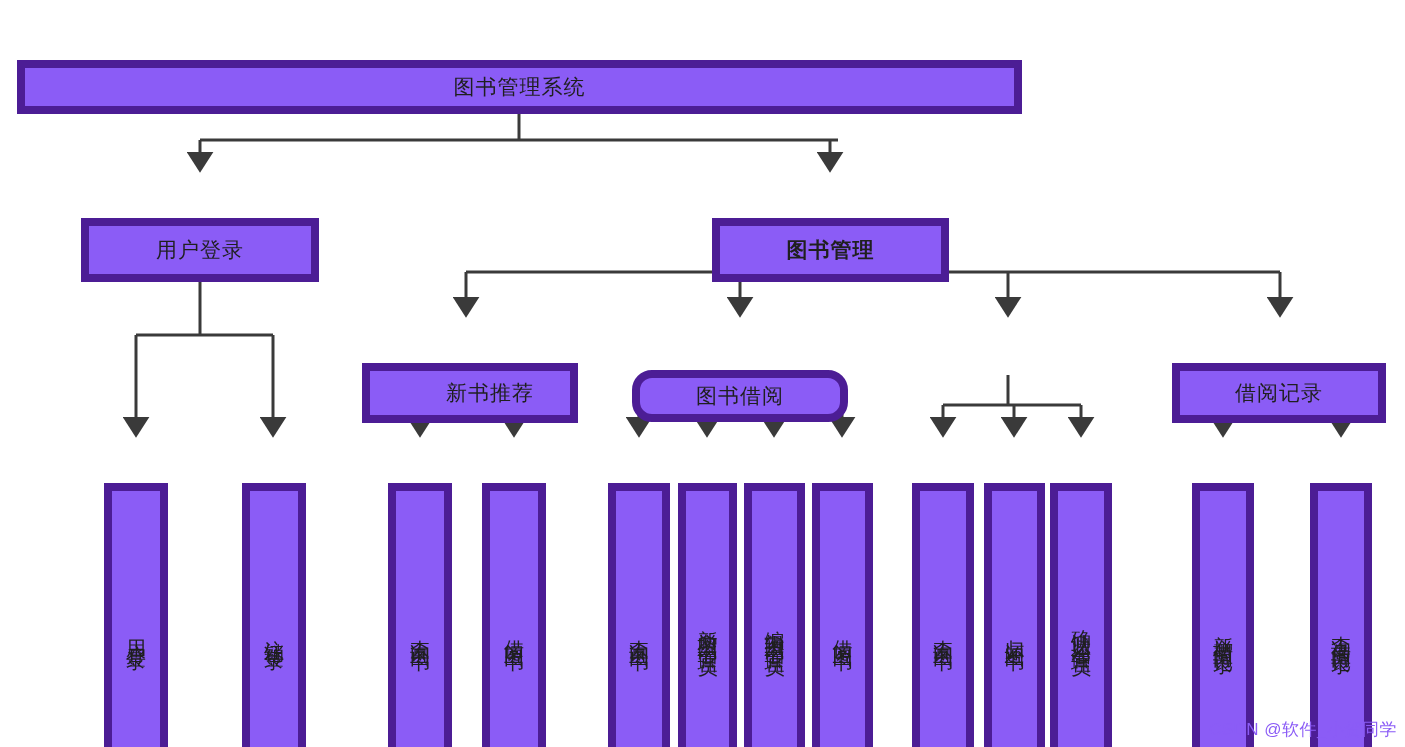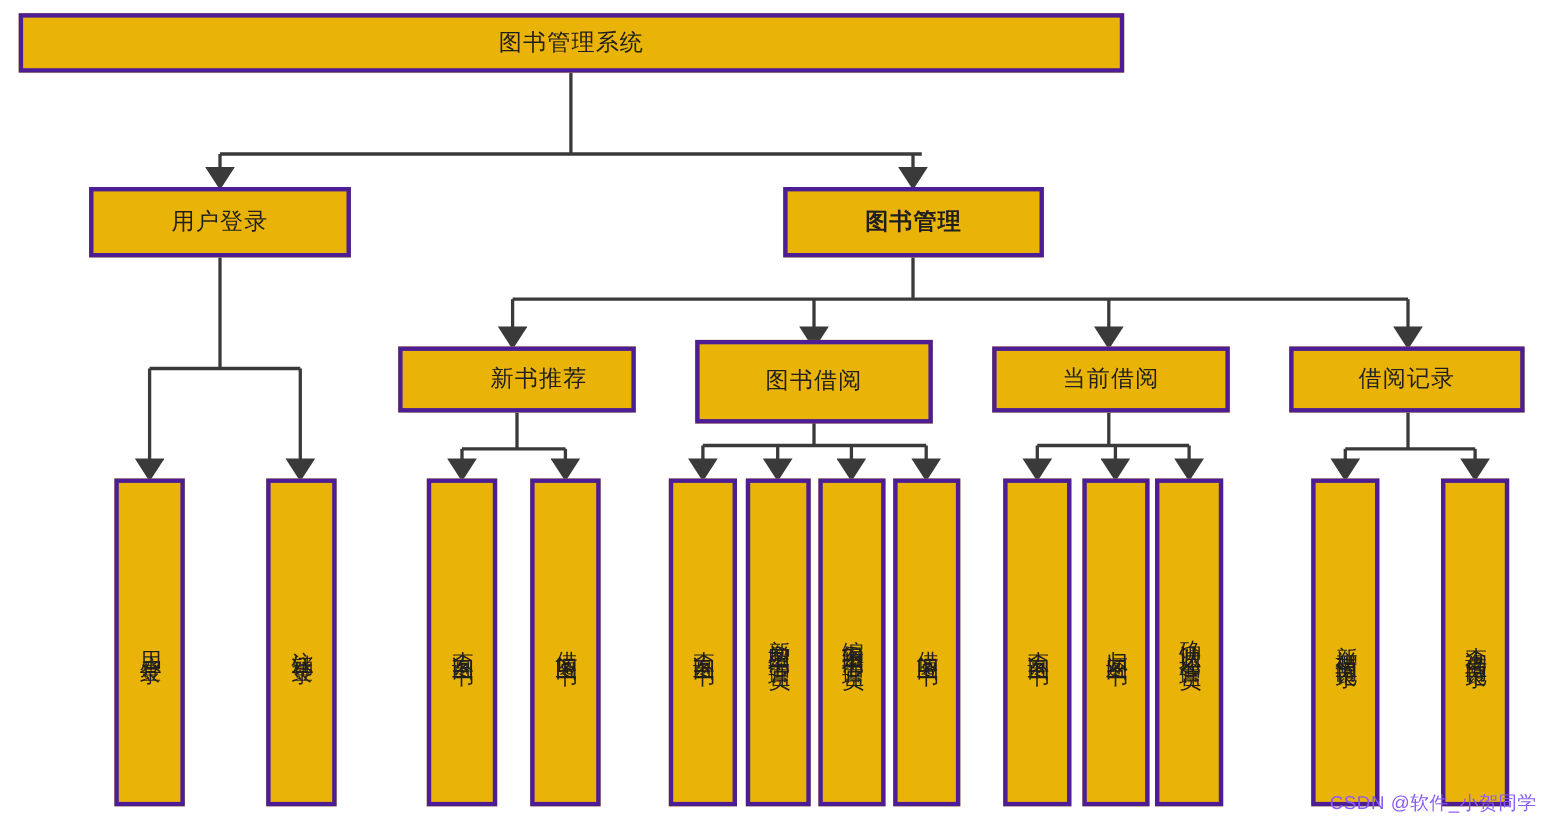--- a/index.html
+++ b/index.html
@@ -18,26 +18,27 @@
   #diagram-svg {
     position: absolute;
     left: 0;
     top: 0;
     width: 1405px;
     height: 747px;
   }
   .node {
     position: absolute;
     box-sizing: border-box;
-    border: 4px solid #4c1d95;
-    background: #eab308;
+    border: 8px solid #4c1d95;
+    background: #8b5cf6;
     display: flex;
     align-items: center;
     justify-content: center;
     color: #1f1f1f;
+    margin-top: 48px;
   }
   .node.horizontal {
     font-size: 21px;
     letter-spacing: 1px;
     line-height: 1.2;
   }
   .node.vertical {
     writing-mode: vertical-rl;
     text-orientation: upright;
     font-size: 20px;
@@ -128,25 +129,22 @@
   <div class="node horizontal" style="left:81px; top:170px; width:238px; height:64px;">
     <span>用户登录</span>
   </div>
   <div class="node horizontal" style="left:712px; top:170px; width:237px; height:64px;font-weight:bold;">
     <span>图书管理</span>
   </div>
 
   <div class="node horizontal" style="left:362px; top:315px; width:216px; height:60px;padding-left:40px;">
     <span>新书推荐</span>
   </div>
-  <div class="node horizontal" style="left:632px; top:309px; width:216px; height:76px;">
+  <div class="node horizontal" style="left:632px; top:322px; width:216px; height:52px;border-radius:20px;">
     <span>图书借阅</span>
-  </div>
-  <div class="node horizontal" style="left:902px; top:315px; width:216px; height:60px;">
-    <span>当前借阅</span>
   </div>
   <div class="node horizontal" style="left:1172px; top:315px; width:214px; height:60px;">
     <span>借阅记录</span>
   </div>
 
   <div class="node vertical" style="left:104px; top:435px; width:64px; height:298px;">
     <span class="vlabel">用户登录</span>
   </div>
   <div class="node vertical" style="left:242px; top:435px; width:64px; height:298px;">
     <span class="vlabel">注销登录</span>

